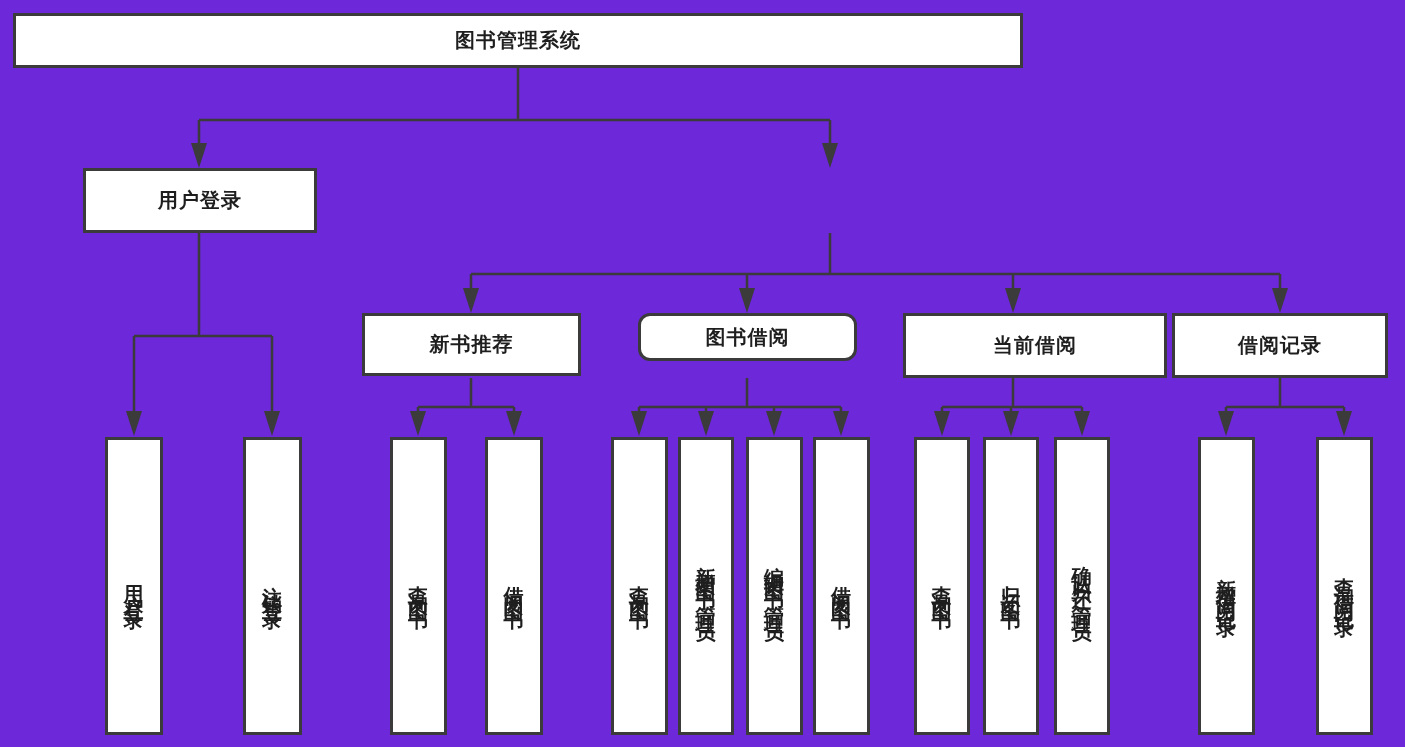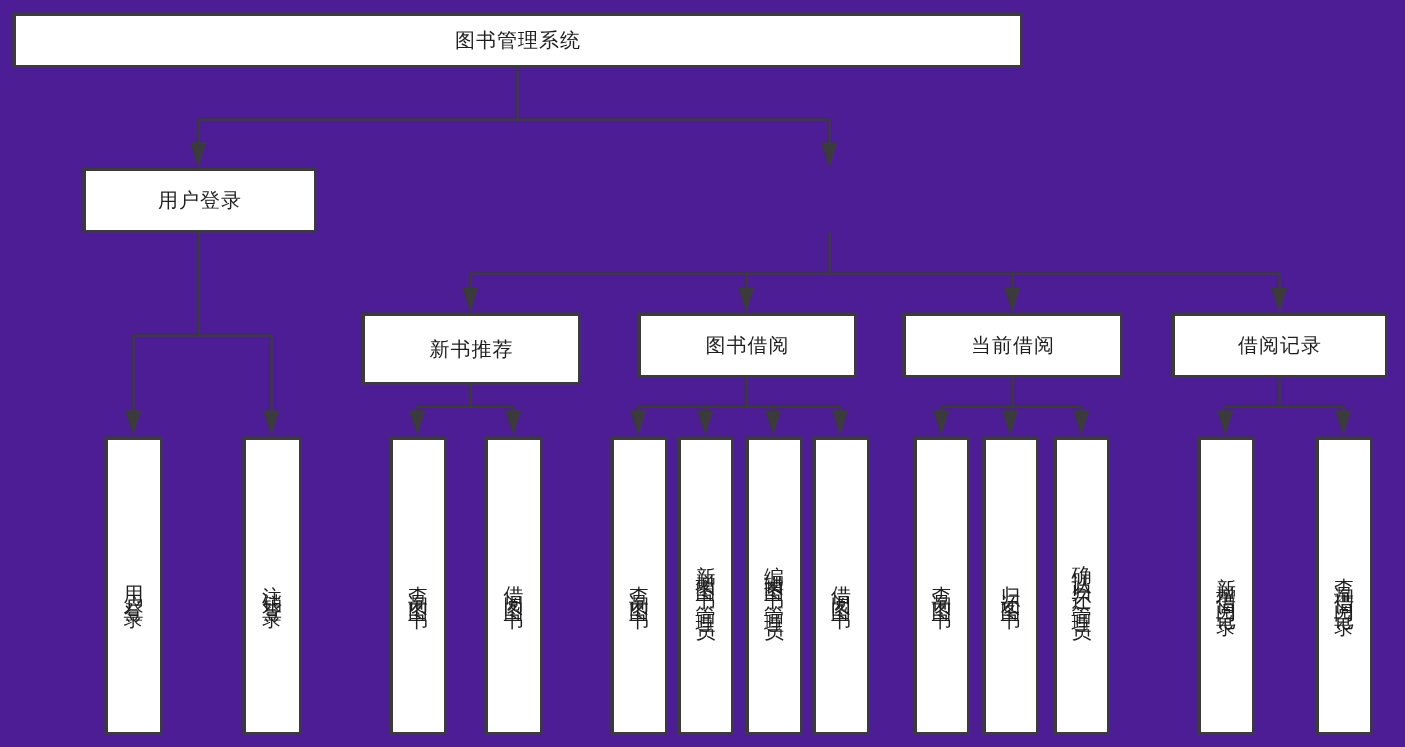--- a/index.html
+++ b/index.html
@@ -1,22 +1,23 @@
 <!DOCTYPE html>
 <html><head>
 <meta charset="utf-8">
 <style>
   html, body { margin: 0; padding: 0; background: #ffffff; }
   .canvas {
     position: relative;
     width: 1405px;
     height: 747px;
-    background: #4c1d95;
+    background: #6d28d9;
     font-family: "Liberation Sans", "DejaVu Sans", sans-serif;
     overflow: hidden;
+    font-weight: bold;
   }
   .connector-layer {
     position: absolute;
     left: 0; top: 0;
     width: 1405px; height: 747px;
     pointer-events: none;
   }
   .box {
     position: absolute;
     background: #ffffff;
@@ -99,27 +100,27 @@
   </svg>
 
   <div class="box" style="left:13px; top:13px; width:1010px; height:55px;">
     <span class="hlabel">图书管理系统</span>
   </div>
 
   <div class="box" style="left:83px; top:168px; width:234px; height:65px;">
     <span class="hlabel">用户登录</span>
   </div>
 
-  <div class="box" style="left:362px; top:313px; width:219px; height:72px;">
+  <div class="box" style="left:362px; top:313px; width:219px; height:63px;">
     <span class="hlabel">新书推荐</span>
   </div>
-  <div class="box" style="left:638px; top:313px; width:219px; height:65px;">
+  <div class="box" style="left:638px; top:313px; width:219px; height:48px;border-radius:12px;">
     <span class="hlabel">图书借阅</span>
   </div>
-  <div class="box" style="left:903px; top:313px; width:220px; height:65px;justify-content:center;">
+  <div class="box" style="left:903px; top:313px; width:264px; height:65px;justify-content:center;">
     <span class="hlabel">当前借阅</span>
   </div>
   <div class="box" style="left:1172px; top:313px; width:216px; height:65px;">
     <span class="hlabel">借阅记录</span>
   </div>
 
   <div class="box" style="left:105px; top:437px; width:58px; height:298px;">
     <span class="vlabel">用户登录</span>
   </div>
   <div class="box" style="left:243px; top:437px; width:59px; height:298px;">

